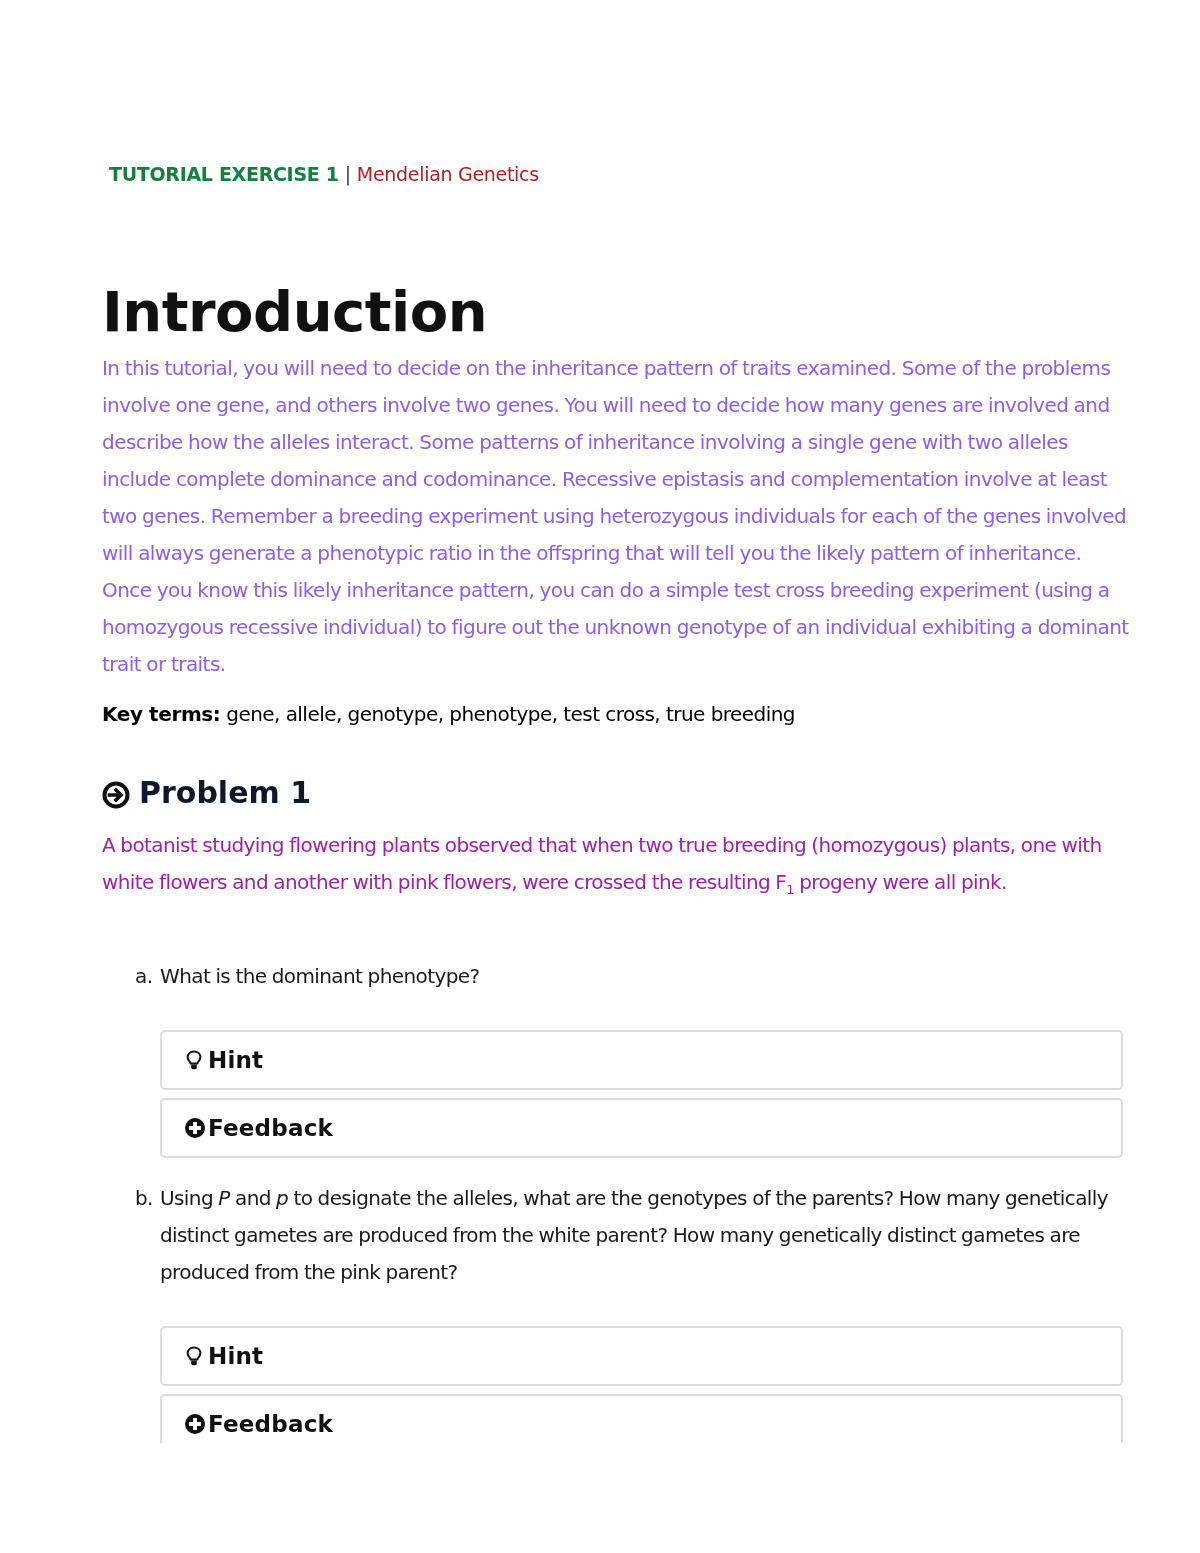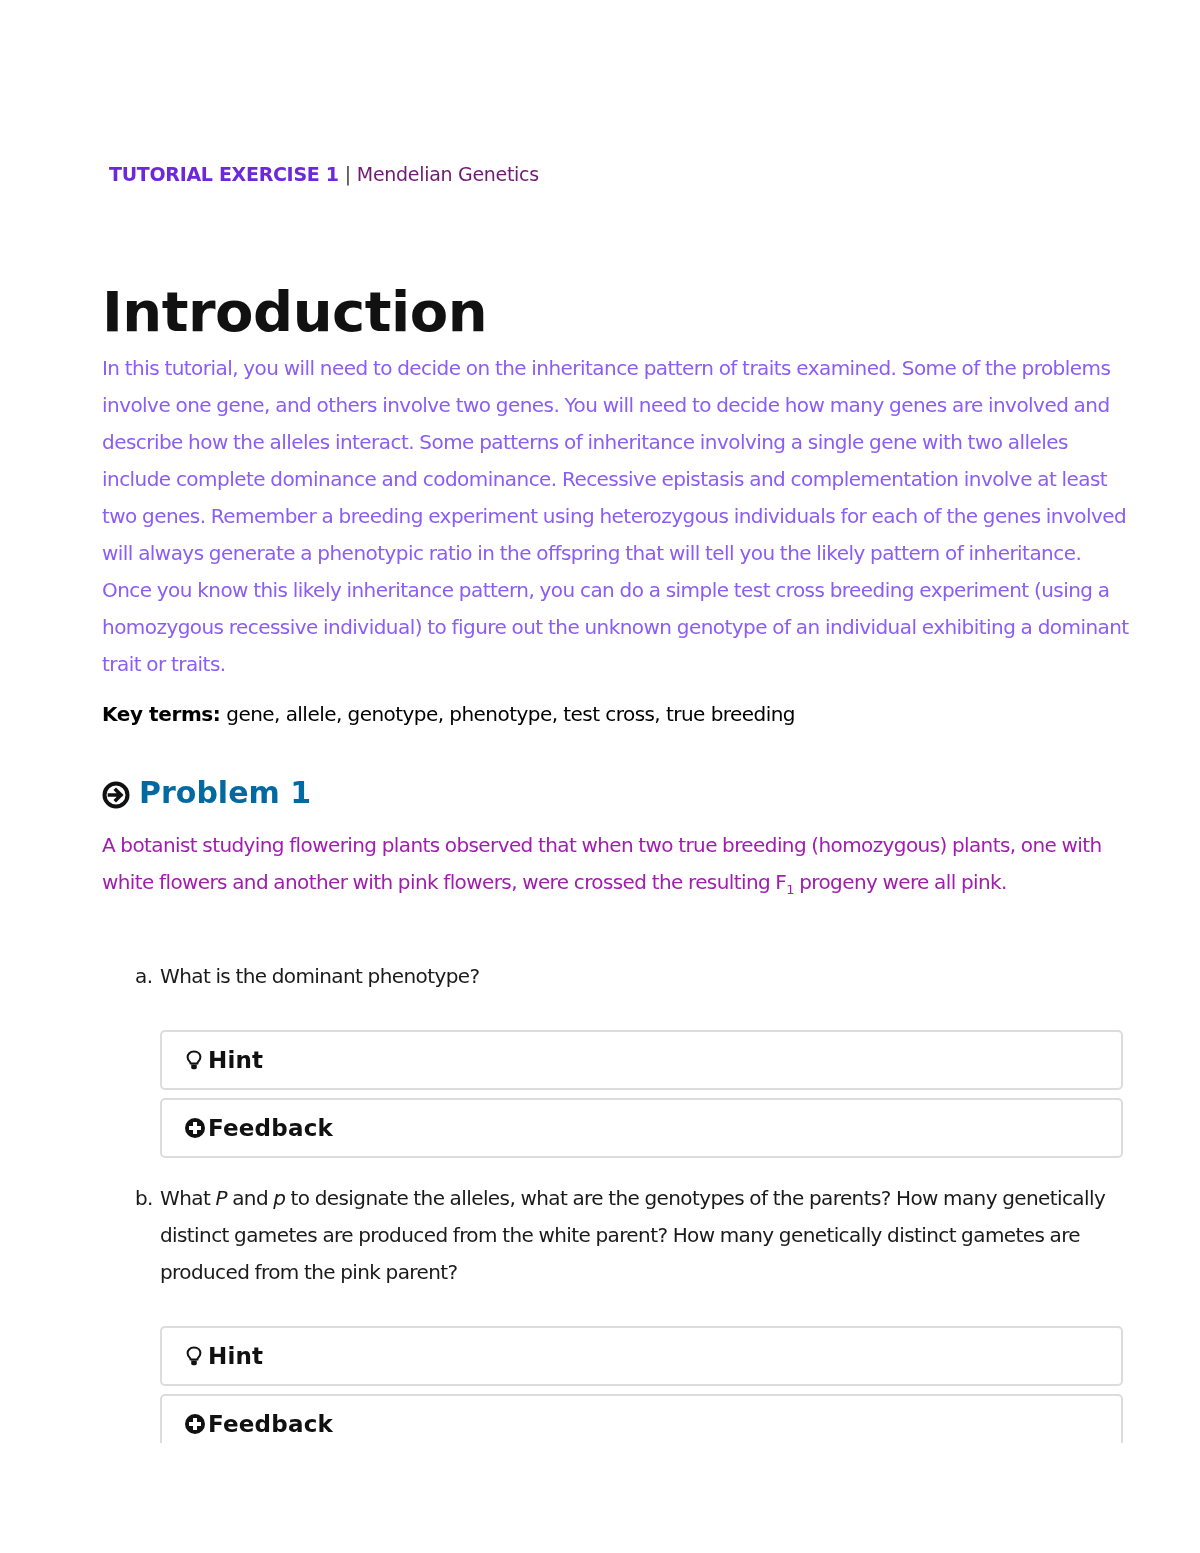--- a/index.html
+++ b/index.html
@@ -26,29 +26,29 @@
       position: absolute;
       left: 109px;
       top: 161px;
       font-size: 19px;
       line-height: 26px;
       white-space: nowrap;
       letter-spacing: -0.3px;
     }
     .header .exercise {
       font-weight: bold;
-      color: #6d28d9;
+      color: #15803d;
     }
     .header .sep {
       color: #444;
       margin: 0 6px 0 6px;
       font-weight: normal;
     }
     .header .subject {
-      color: #701a75;
+      color: #b91c1c;
       font-weight: normal;
     }
     h1.intro-title {
       position: absolute;
       left: 102px;
       top: 284px;
       margin: 0;
       font-size: 56px;
       line-height: 56px;
       font-weight: bold;
@@ -81,21 +81,21 @@
     .key-terms b { font-weight: bold; letter-spacing: -0.4px; }
     h2.problem-title {
       position: absolute;
       left: 102px;
       top: 773px;
       margin: 0;
       font-size: 30px;
       line-height: 40px;
       font-weight: bold;
       letter-spacing: 0px;
-      color: #0369a1;
+      color: #0f172a;
       display: flex;
       align-items: center;
     }
     .problem-title .arrow-icon {
       display: inline-block;
       width: 28px;
       height: 28px;
       margin-right: 9px;
     }
     .problem-body {
@@ -214,21 +214,21 @@
         <circle cx="11" cy="11" r="10" fill="#111"></circle>
         <rect x="9" y="5" width="4" height="12" fill="#fff"></rect>
         <rect x="5" y="9" width="12" height="4" fill="#fff"></rect>
       </svg>
     </span>
     <span class="acc-label">Feedback</span>
   </div>
 
   <div class="question q-b">
     <span class="qlabel">b.</span>
-    <span class="qtext"><span>What </span><i>P</i><span> and </span><i>p</i><span> to designate the alleles, what are the genotypes of the parents? How many genetically distinct gametes are produced from the white parent? How many genetically distinct gametes are produced from the pink parent?</span></span>
+    <span class="qtext"><span>Using </span><i>P</i><span> and </span><i>p</i><span> to designate the alleles, what are the genotypes of the parents? How many genetically distinct gametes are produced from the white parent? How many genetically distinct gametes are produced from the pink parent?</span></span>
   </div>
 
   <div class="accordion acc-hint-b">
     <span class="acc-icon">
       <svg width="20" height="22" viewBox="0 0 20 22">
         <path d="M10 2.5 C6 2.5 3.6 5.2 3.6 8.3 C3.6 10.6 5 12 6.2 13.3 L6.6 14.6 H13.4 L13.8 13.3 C15 12 16.4 10.6 16.4 8.3 C16.4 5.2 14 2.5 10 2.5 Z" fill="none" stroke="#111" stroke-width="2"></path>
         <path d="M7.2 15.6 H12.8 V18.6 C12.8 19.5 12 20.2 11 20.2 H9 C8 20.2 7.2 19.5 7.2 18.6 Z" fill="#111"></path>
       </svg>
     </span>
     <span class="acc-label">Hint</span>

